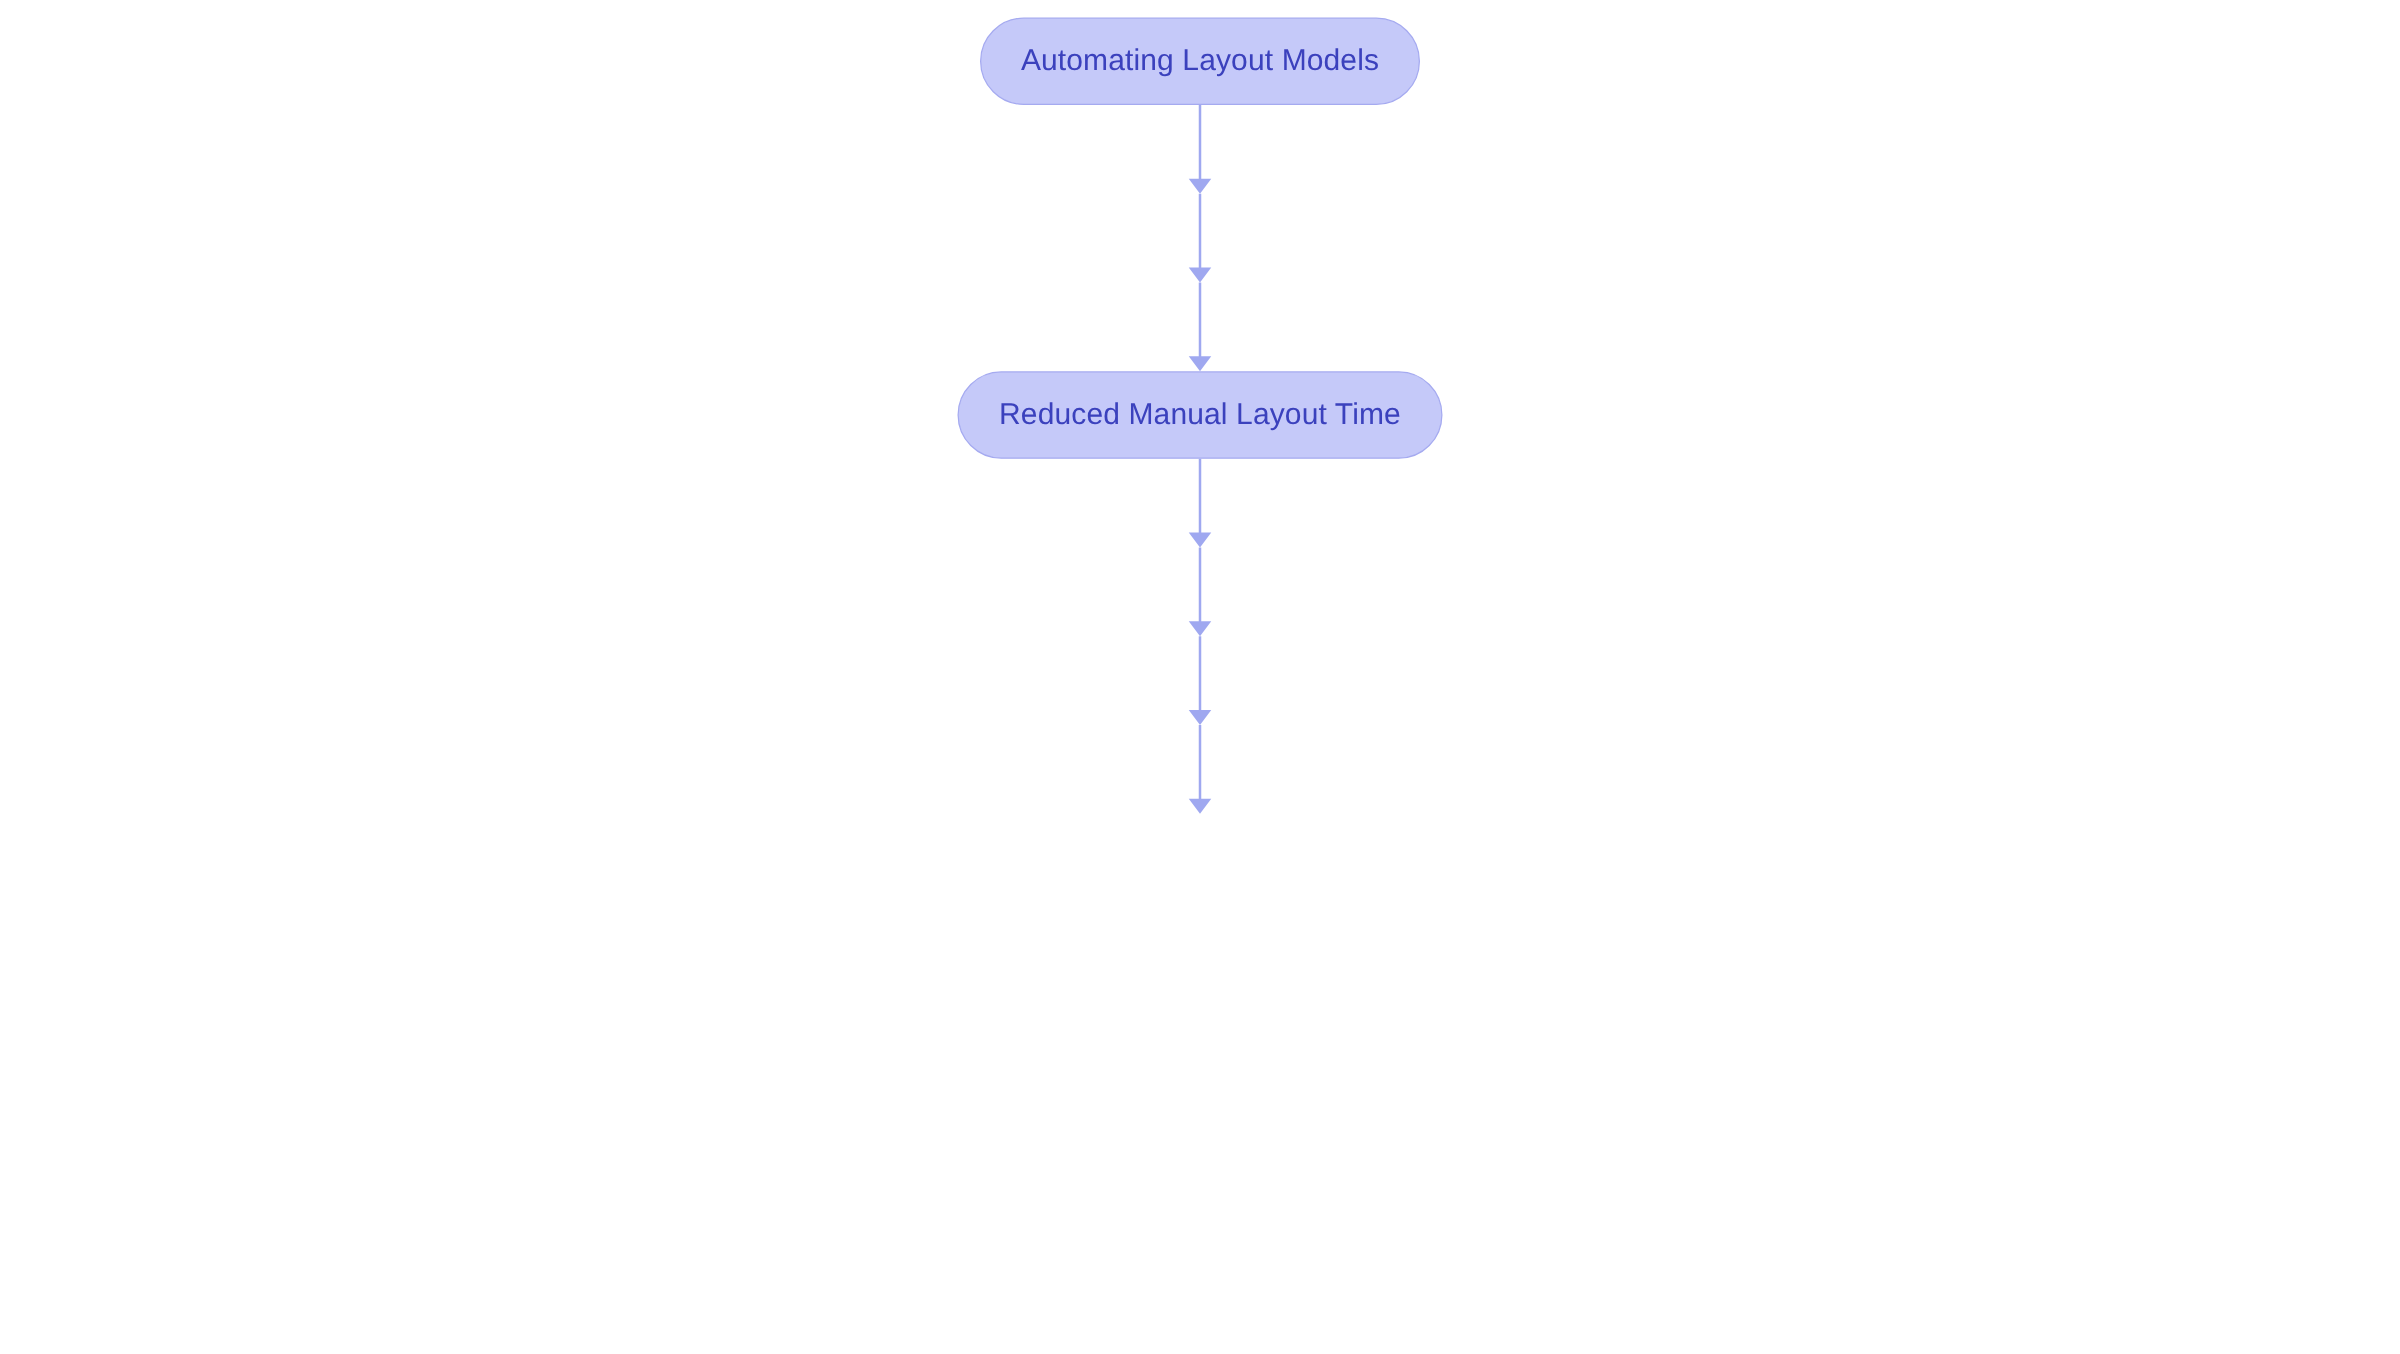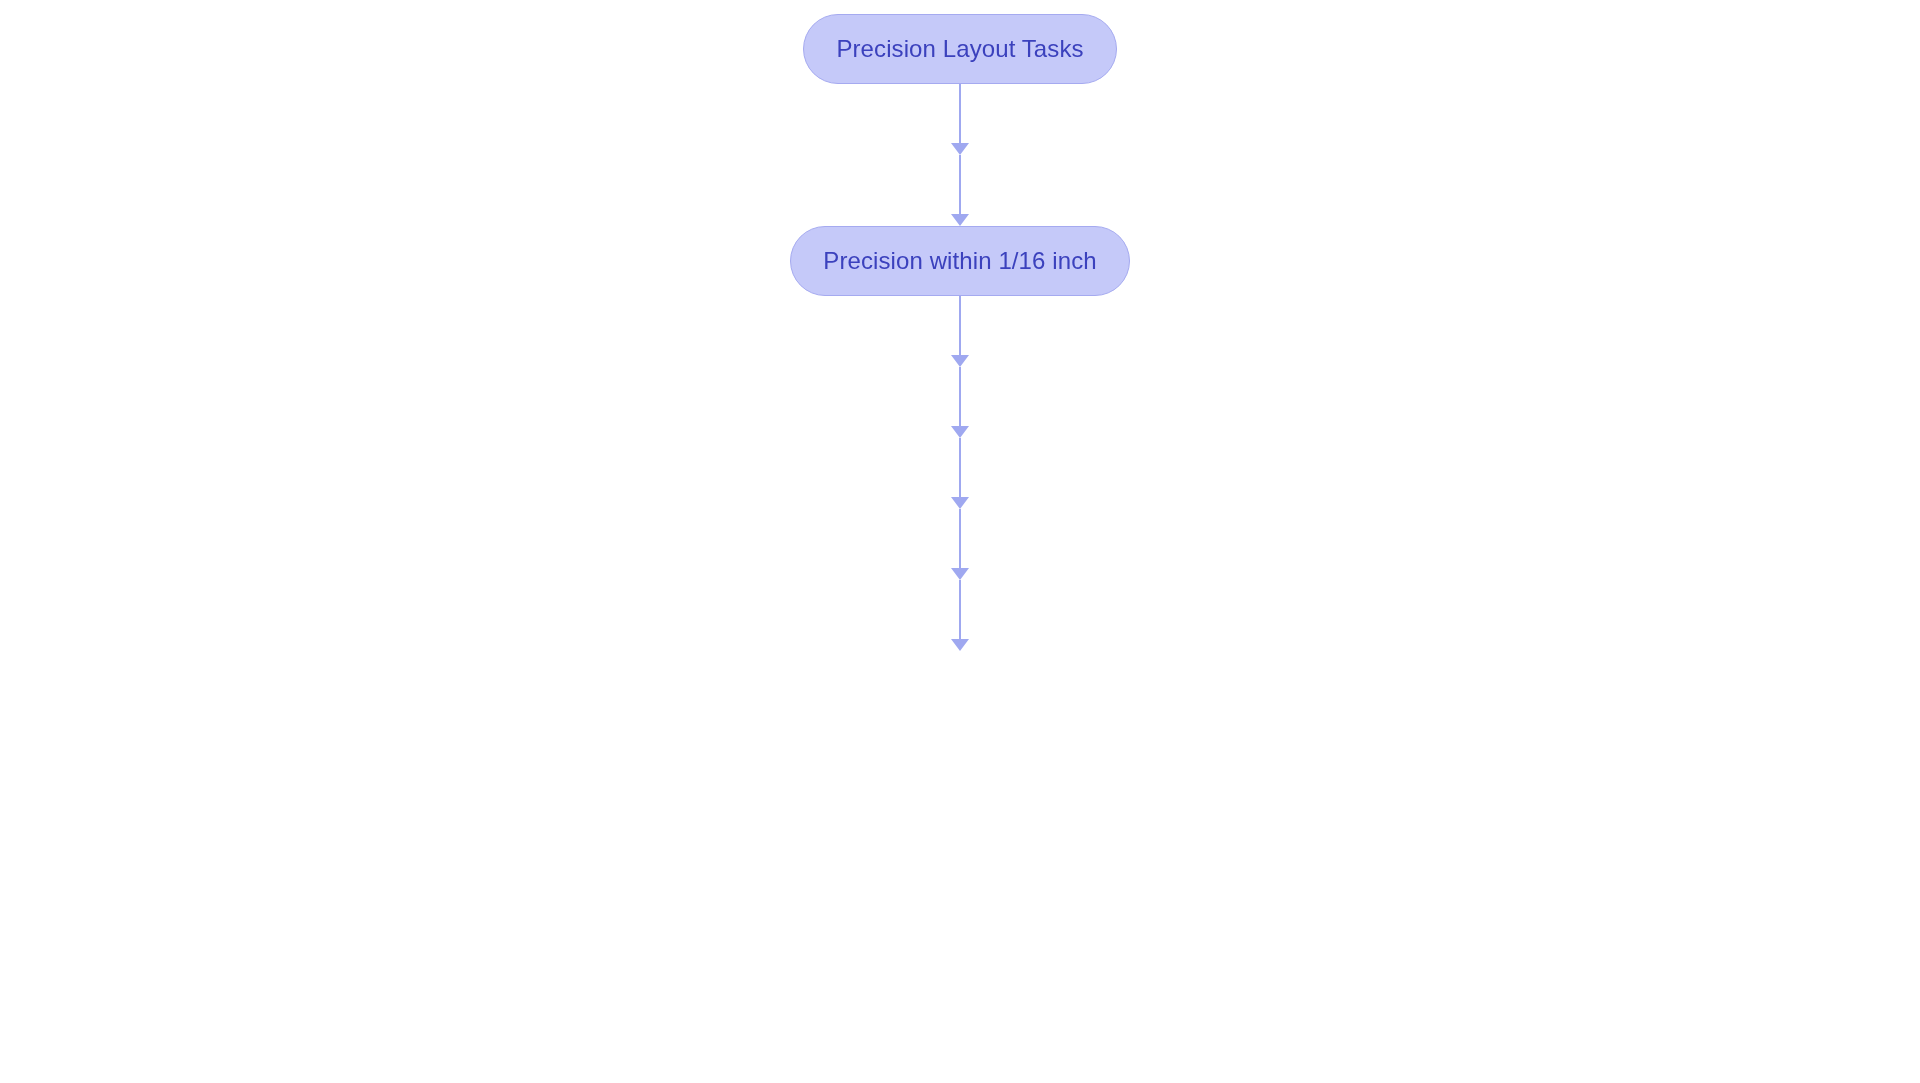--- a/index.html
+++ b/index.html
@@ -86,43 +86,43 @@
     border-top: 12px solid #9fa8f0;
   }
 </style>
 </head>
 <body>
 
 <div id="flowchart">
   <div class="flow-column">
 
     <div class="node">
-      <span class="node-label">Precision Layout Tasks</span>
+      <span class="node-label">Automating Layout Models</span>
     </div>
 
     <div class="connector">
       <div class="line"></div>
       <div class="head"></div>
     </div>
 
 
     <div class="connector">
       <div class="line"></div>
       <div class="head"></div>
     </div>
 
-    <div class="node">
-      <span class="node-label">Precision within 1/16 inch</span>
-    </div>
 
     <div class="connector">
       <div class="line"></div>
       <div class="head"></div>
     </div>
 
+    <div class="node">
+      <span class="node-label">Reduced Manual Layout Time</span>
+    </div>
 
     <div class="connector">
       <div class="line"></div>
       <div class="head"></div>
     </div>
 
 
     <div class="connector">
       <div class="line"></div>
       <div class="head"></div>

